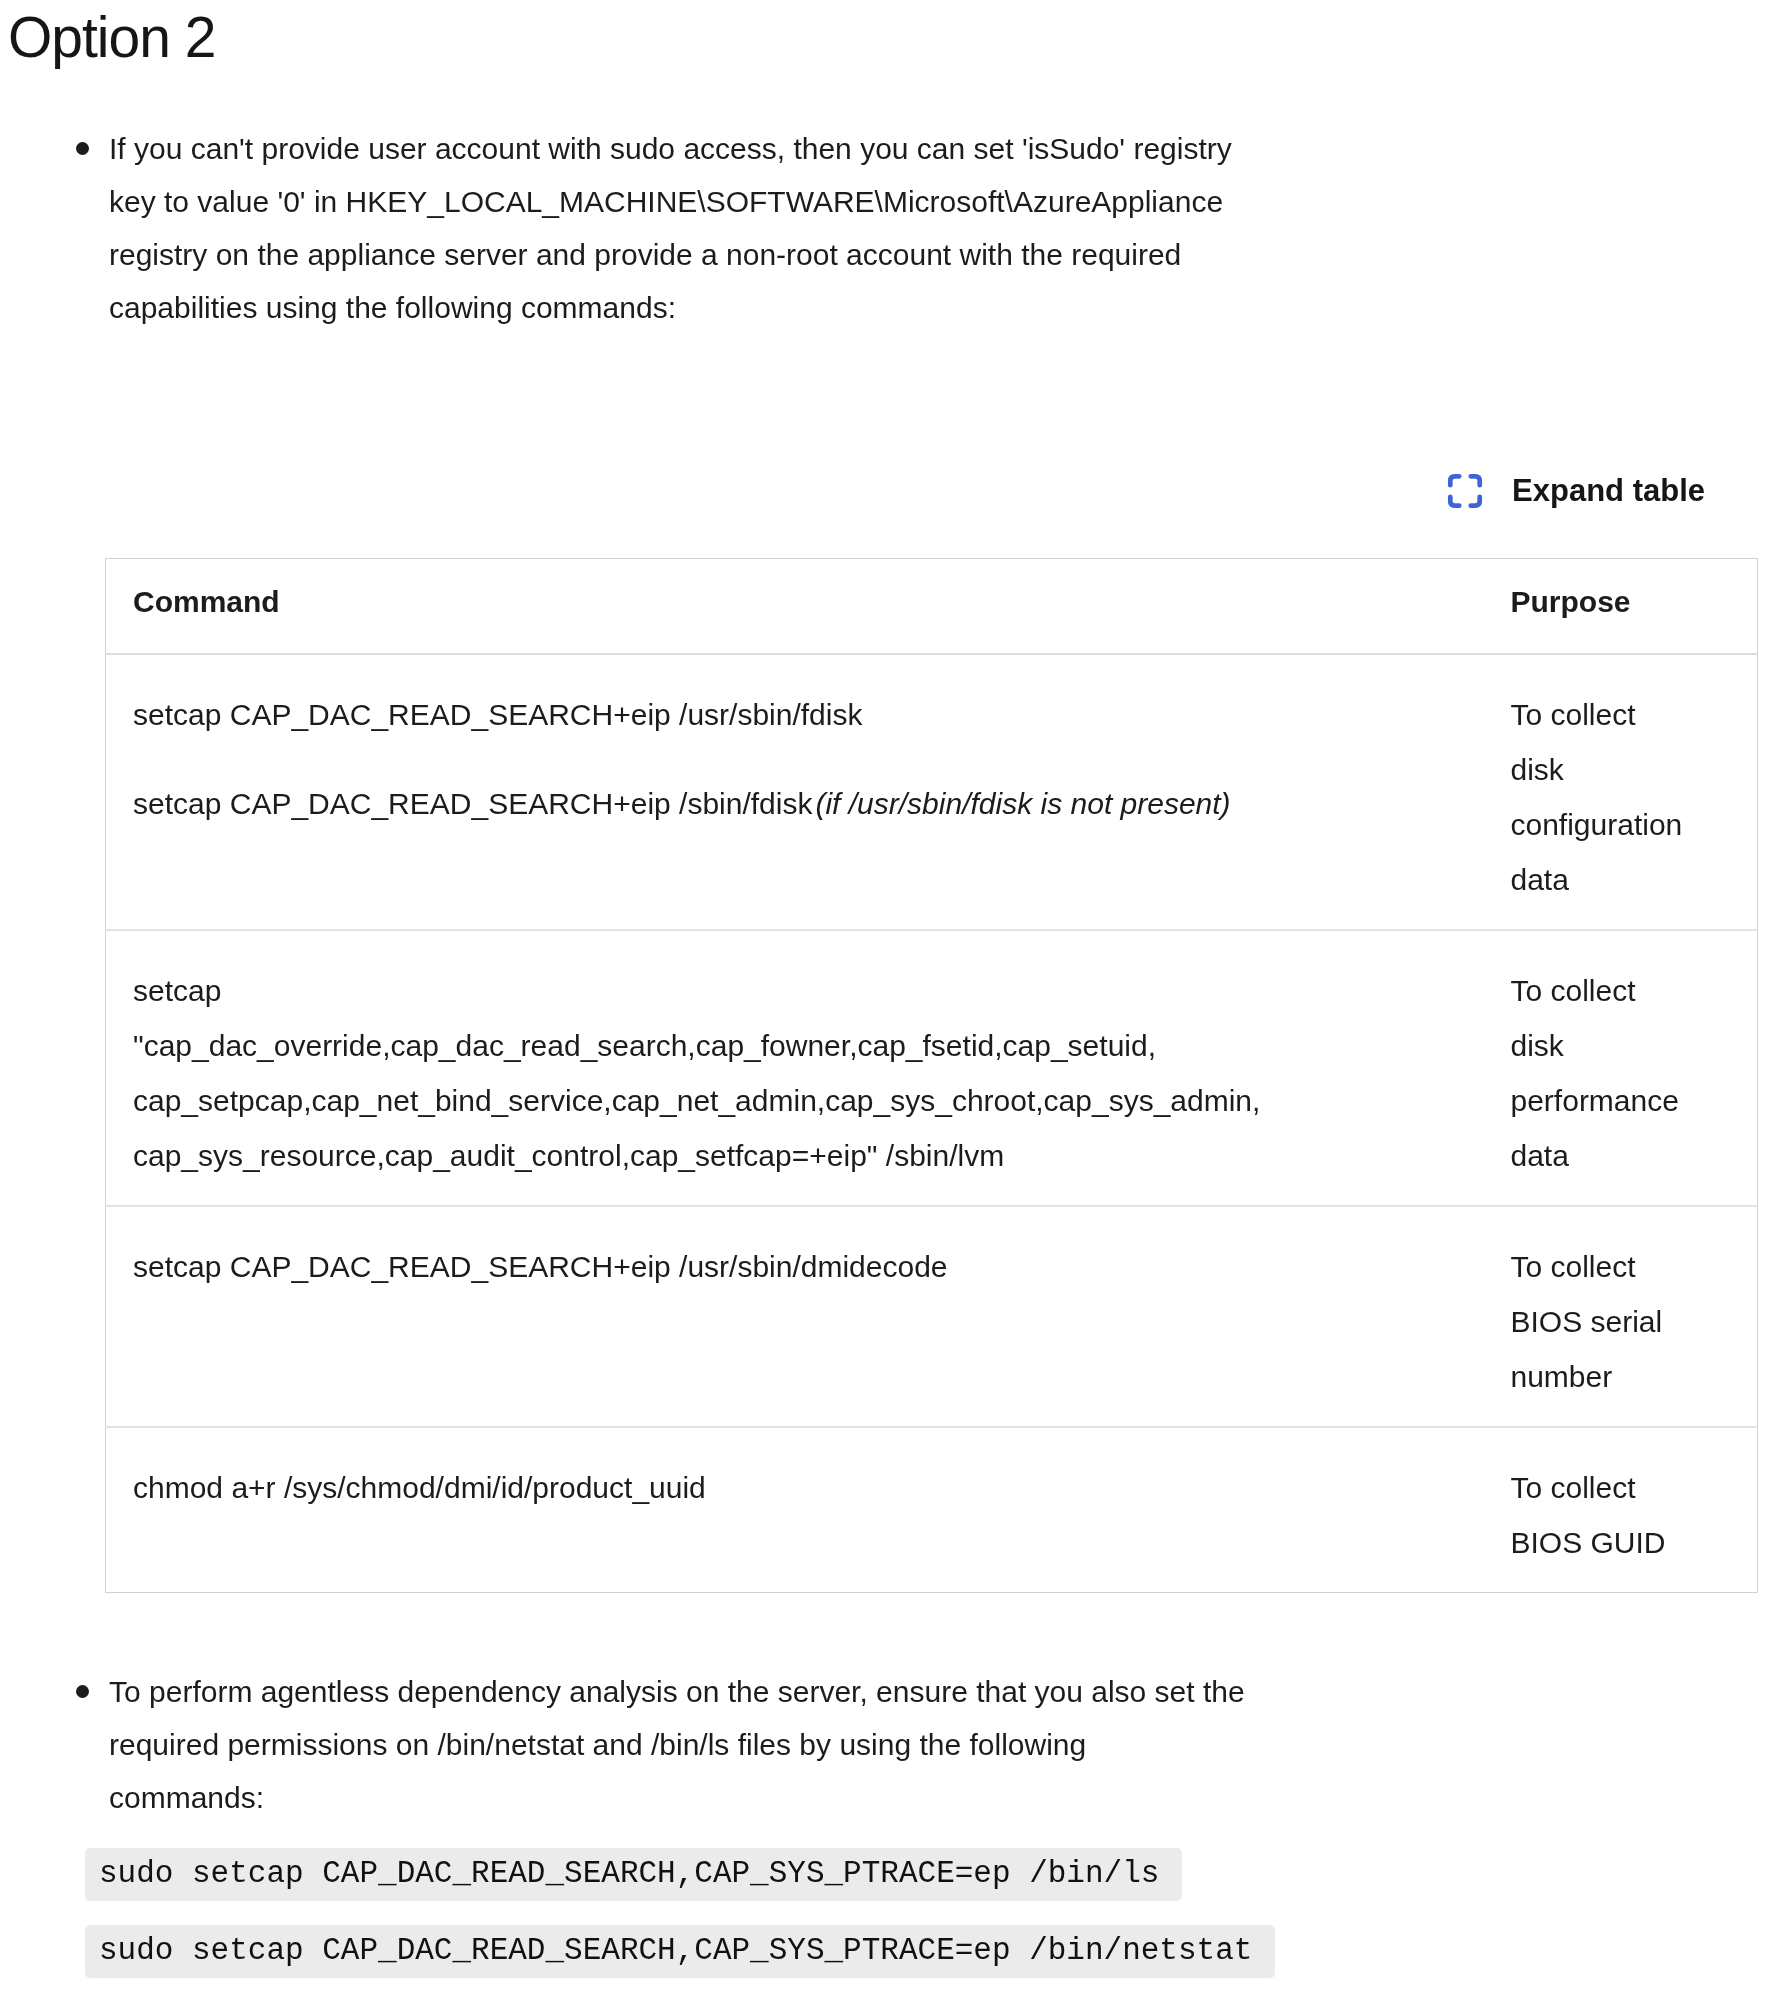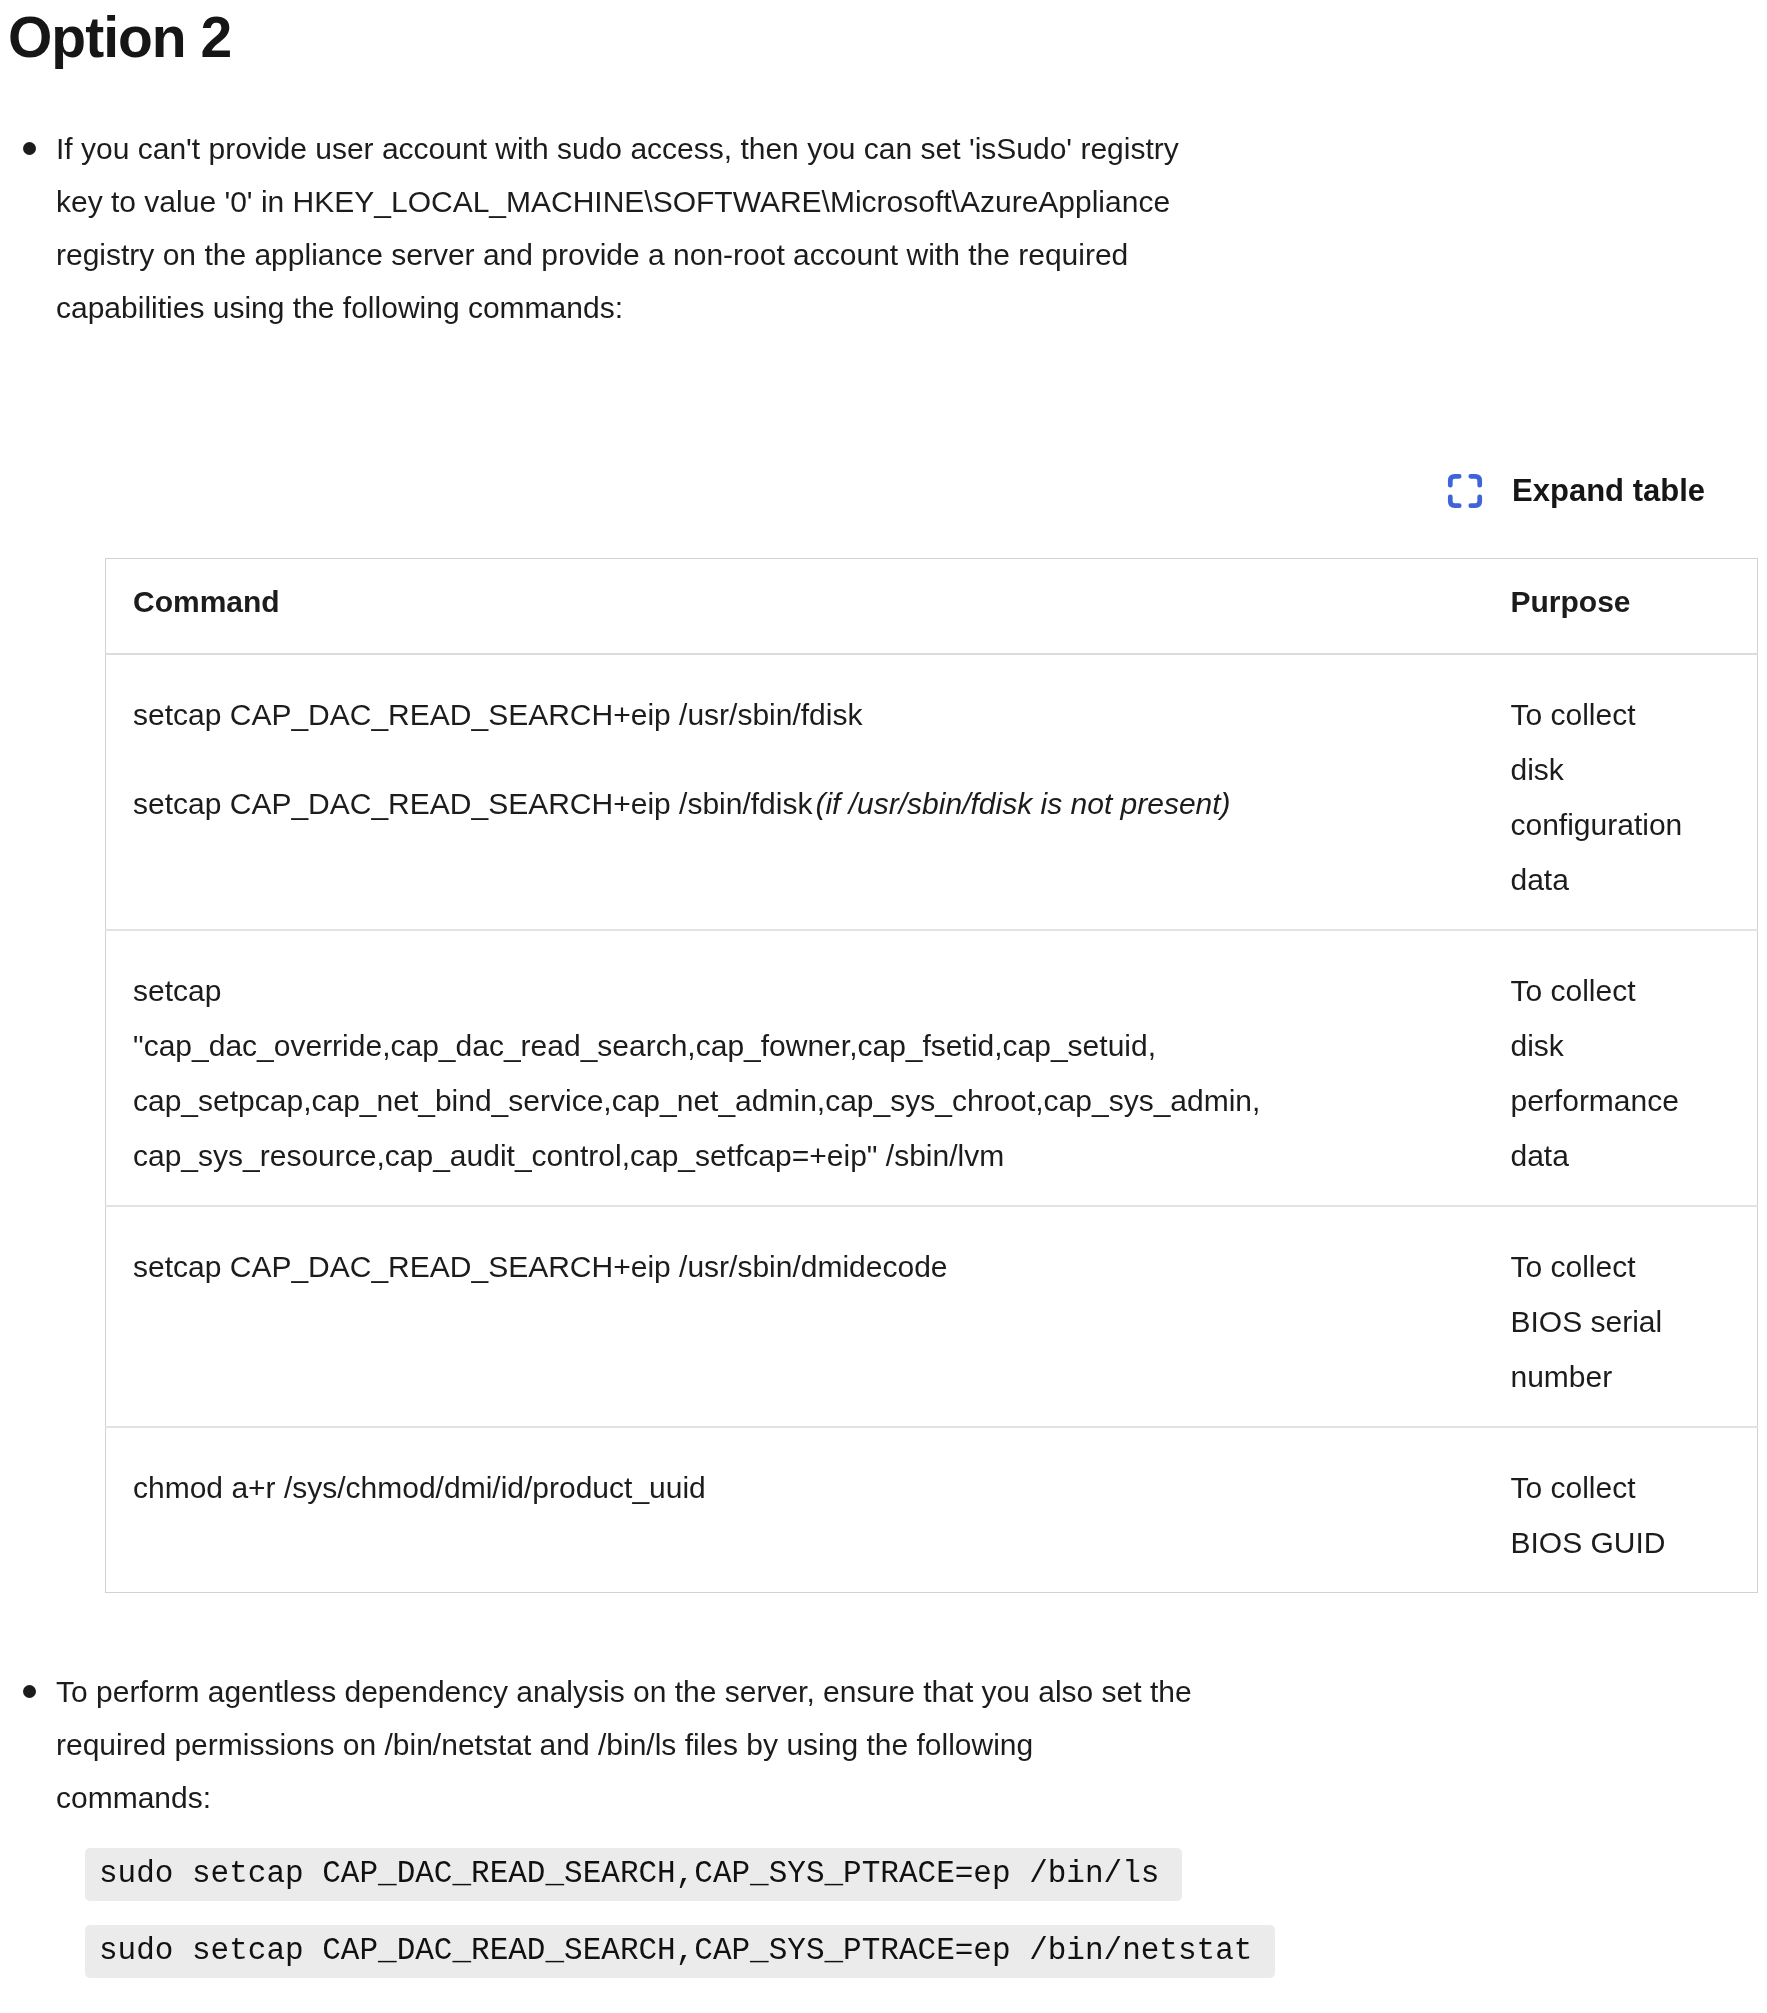--- a/index.html
+++ b/index.html
@@ -9,29 +9,29 @@
     height: 2013px;
     overflow: hidden;
     font-family: "Liberation Sans", sans-serif;
     color: #1c1c1c;
     position: relative;
   }
 
   h1.page-title {
     margin: 4px 0 0 8px;
     font-size: 57px;
-    font-weight: 700;
+    font-weight: 400;
     letter-spacing: -1px;
     color: #161616;
   }
 
   ul.bullet-list {
     list-style: none;
     margin: 52px 0 0 0;
-    padding-left: 56px;
+    padding-left: 109px;
   }
   ul.bullet-list.second { margin-top: 72px; }
   ul.bullet-list li {
     position: relative;
     font-size: 30px;
     line-height: 53px;
     white-space: pre-line;
     max-width: 1330px;
   }
   ul.bullet-list li::before {

